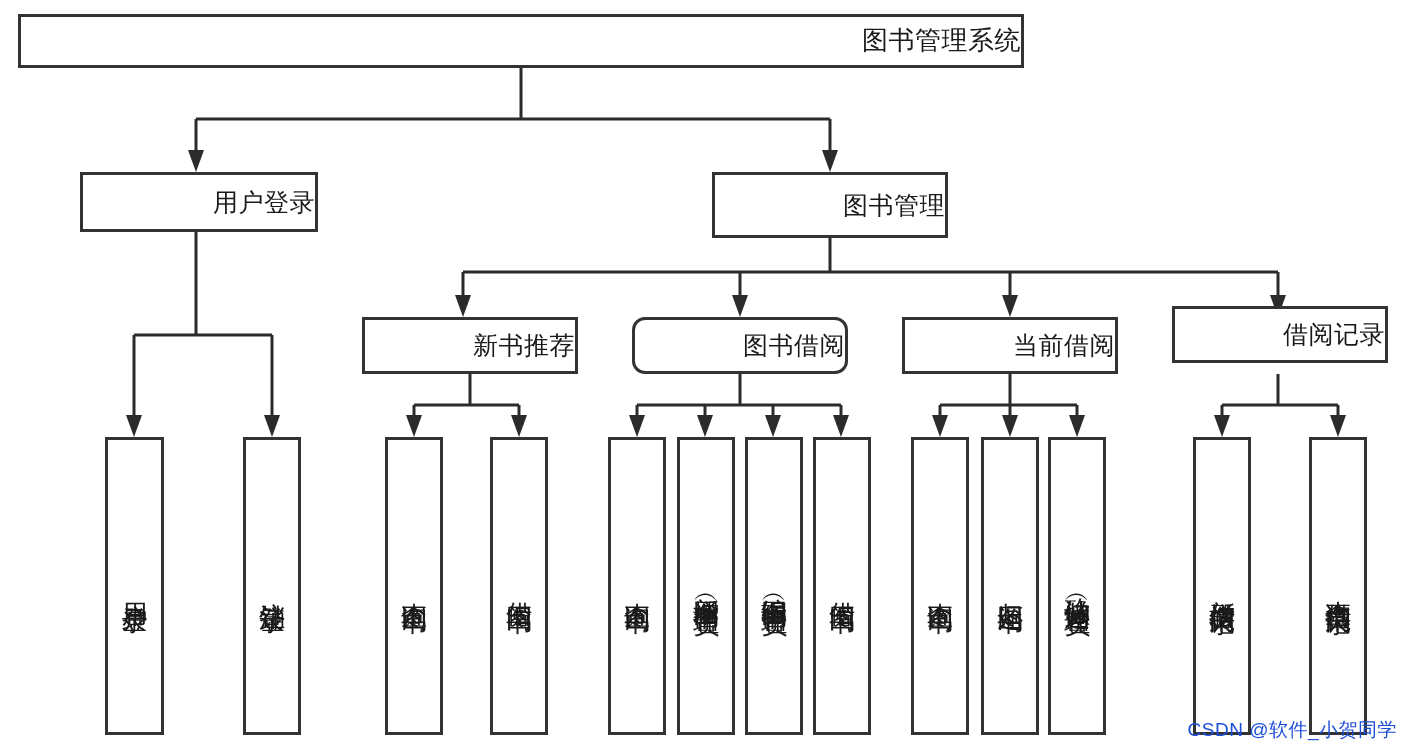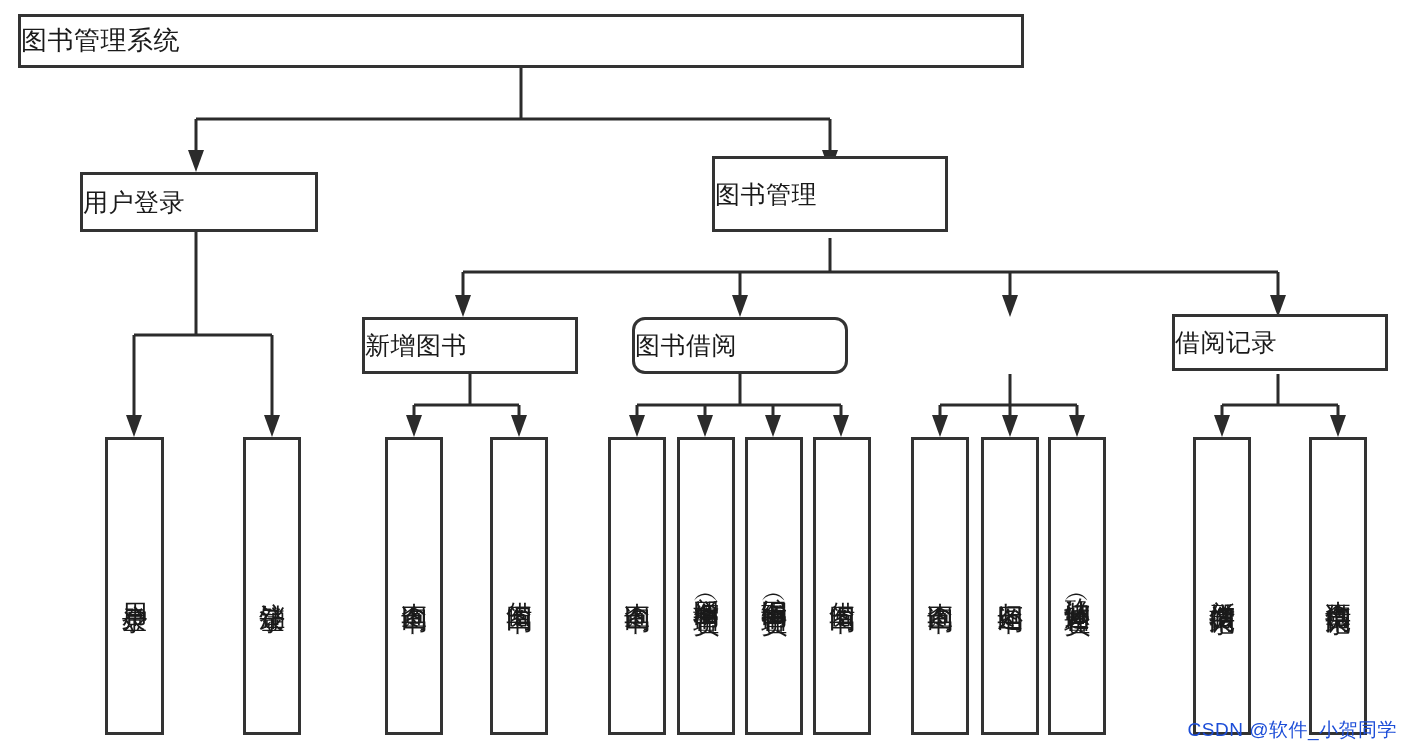--- a/index.html
+++ b/index.html
@@ -18,21 +18,21 @@
   svg#wires polygon{fill:#2b2b2b;}
 
   
   .node{
     position:absolute;
     box-sizing:border-box;
     background:#ffffff;
     border:3px solid #333333;
     display:flex;
     align-items:center;
-    justify-content:flex-start;
+    justify-content:flex-end;
     color:#1a1a1a;
     z-index:2;
   }
   .node .lbl{
     display:block;
     text-align:center;
     line-height:1.15;
     letter-spacing:0.5px;
   }
   .node.horiz .lbl{
@@ -136,34 +136,37 @@
   </svg>
 
   <div class="node horiz root" style="left:18px;top:14px;width:1006px;height:54px;">
     <span class="lbl">图书管理系统</span>
   </div>
 
   <div class="node horiz" style="left:80px;top:172px;width:238px;height:60px;">
     <span class="lbl">用户登录</span>
   </div>
 
-  <div class="node horiz" style="left:712px;top:156px;width:236px;height:76px;">
+  <div class="node horiz" style="left:712px;top:172px;width:236px;height:66px;">
     <span class="lbl">图书管理</span>
   </div>
 
   <div class="node horiz" style="left:362px;top:317px;width:216px;height:57px;">
-    <span class="lbl">新增图书</span>
+    <span class="lbl">新书推荐</span>
   </div>
 
   <div class="node horiz" style="left:632px;top:317px;width:216px;height:57px;border-radius:13px;">
     <span class="lbl">图书借阅</span>
   </div>
 
-
-  <div class="node horiz" style="left:1172px;top:314px;width:216px;height:57px;">
+  <div class="node horiz" style="left:902px;top:317px;width:216px;height:57px;">
+    <span class="lbl">当前借阅</span>
+  </div>
+
+  <div class="node horiz" style="left:1172px;top:306px;width:216px;height:57px;">
     <span class="lbl">借阅记录</span>
   </div>
 
   <div class="node leaf" style="left:105px;top:437px;width:59px;height:298px;">
     <span class="lbl">用户登录</span>
   </div>
 
   <div class="node leaf" style="left:243px;top:437px;width:58px;height:298px;">
     <span class="lbl">注销登录</span>
   </div>

